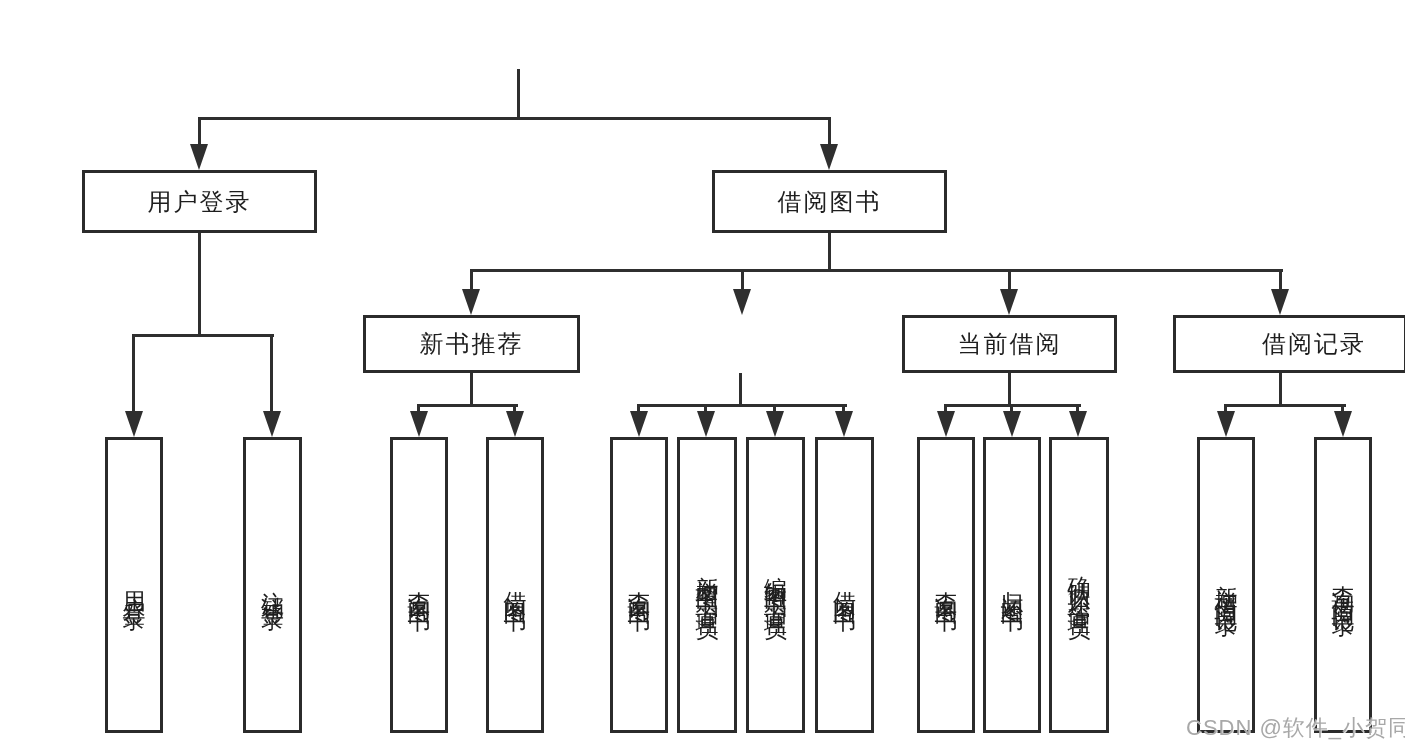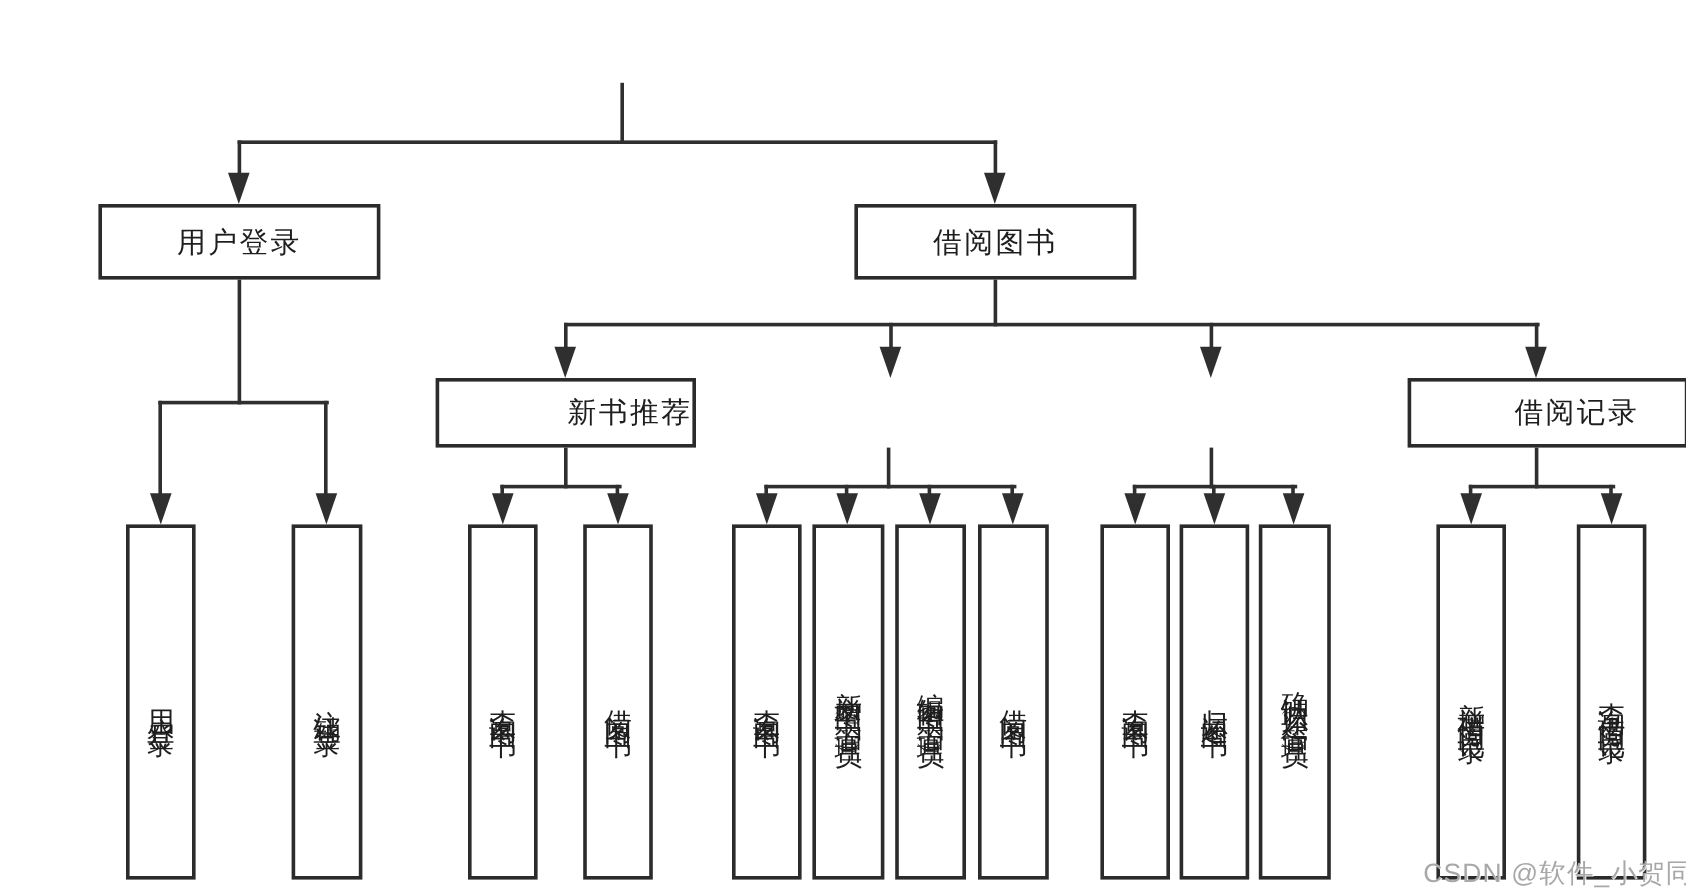--- a/index.html
+++ b/index.html
@@ -70,22 +70,25 @@
   <div class="hline" style="left:470px;top:269px;width:813px;"></div>
   <div class="vline" style="left:470px;top:269px;height:23px;"></div>
   <div class="vline" style="left:741px;top:269px;height:23px;"></div>
   <div class="vline" style="left:1008px;top:269px;height:23px;"></div>
   <div class="vline" style="left:1279px;top:269px;height:23px;"></div>
   <div class="arrow" style="left:462px;top:289px;"></div>
   <div class="arrow" style="left:733px;top:289px;"></div>
   <div class="arrow" style="left:1000px;top:289px;"></div>
   <div class="arrow" style="left:1271px;top:289px;"></div>
 
-  <div class="node" style="left:363px;top:315px;width:217px;height:58px;justify-content:flex-end;">
+  <div class="node" style="left:363px;top:315px;width:217px;height:58px;">
     <span class="h-label">新书推荐</span>
+  </div>
+  <div class="node" style="left:902px;top:315px;width:215px;height:58px;">
+    <span class="h-label">当前借阅</span>
   </div>
   <div class="node" style="left:1173px;top:315px;width:234px;height:58px;padding-left:48px;">
     <span class="h-label">借阅记录</span>
   </div>
 
   <div class="vline" style="left:470px;top:373px;height:34px;"></div>
   <div class="hline" style="left:417px;top:404px;width:101px;"></div>
   <div class="vline" style="left:417px;top:404px;height:10px;"></div>
   <div class="vline" style="left:513px;top:404px;height:10px;"></div>
   <div class="arrow" style="left:410px;top:411px;"></div>

